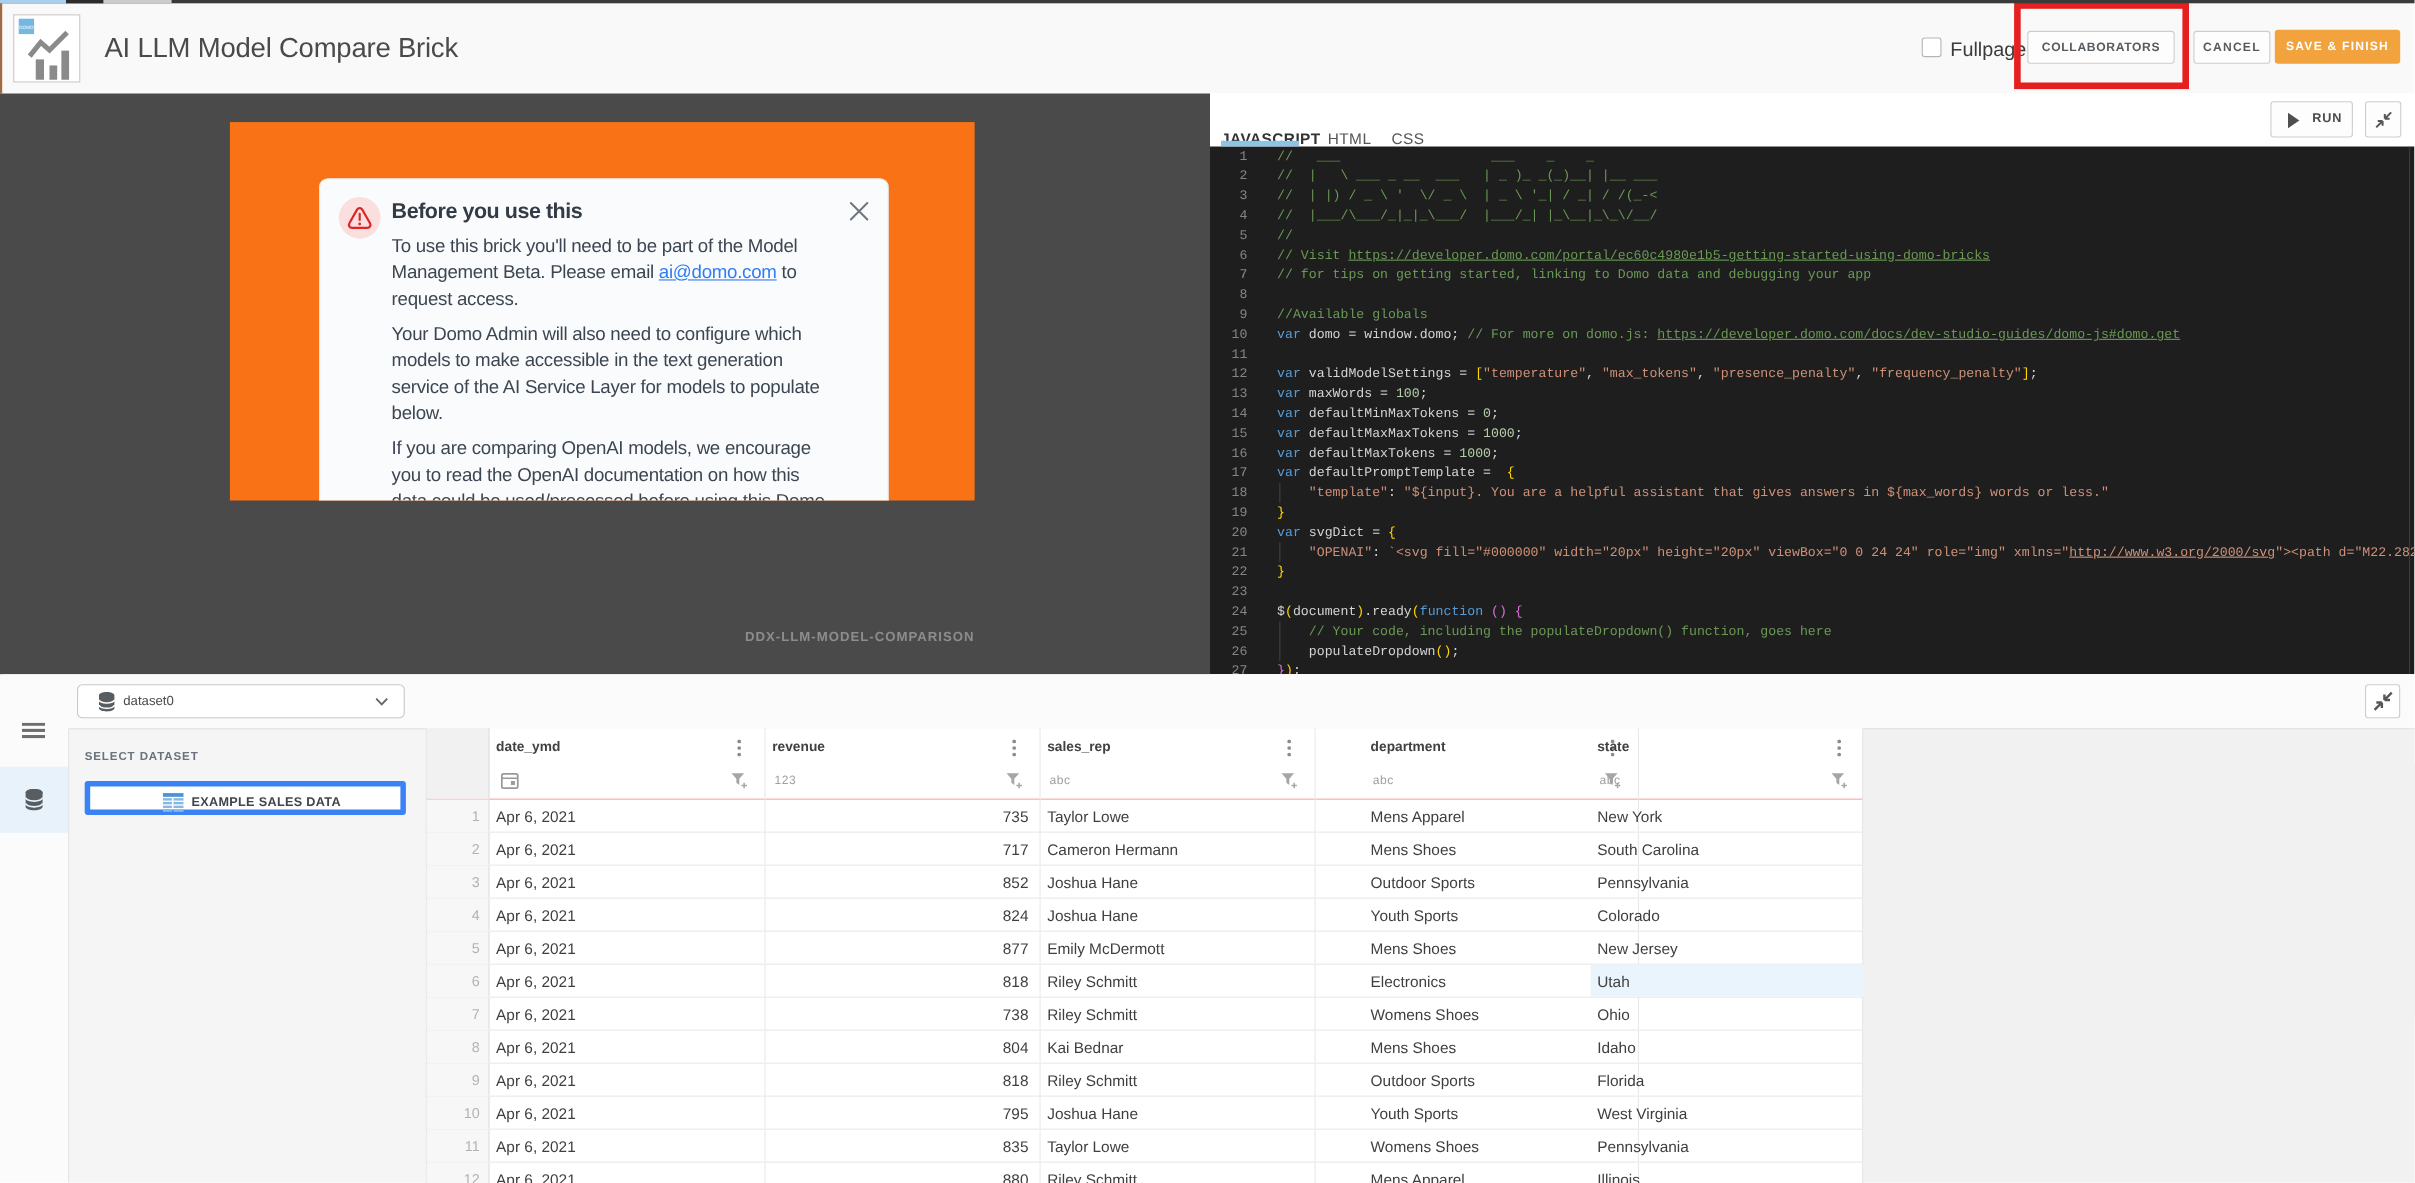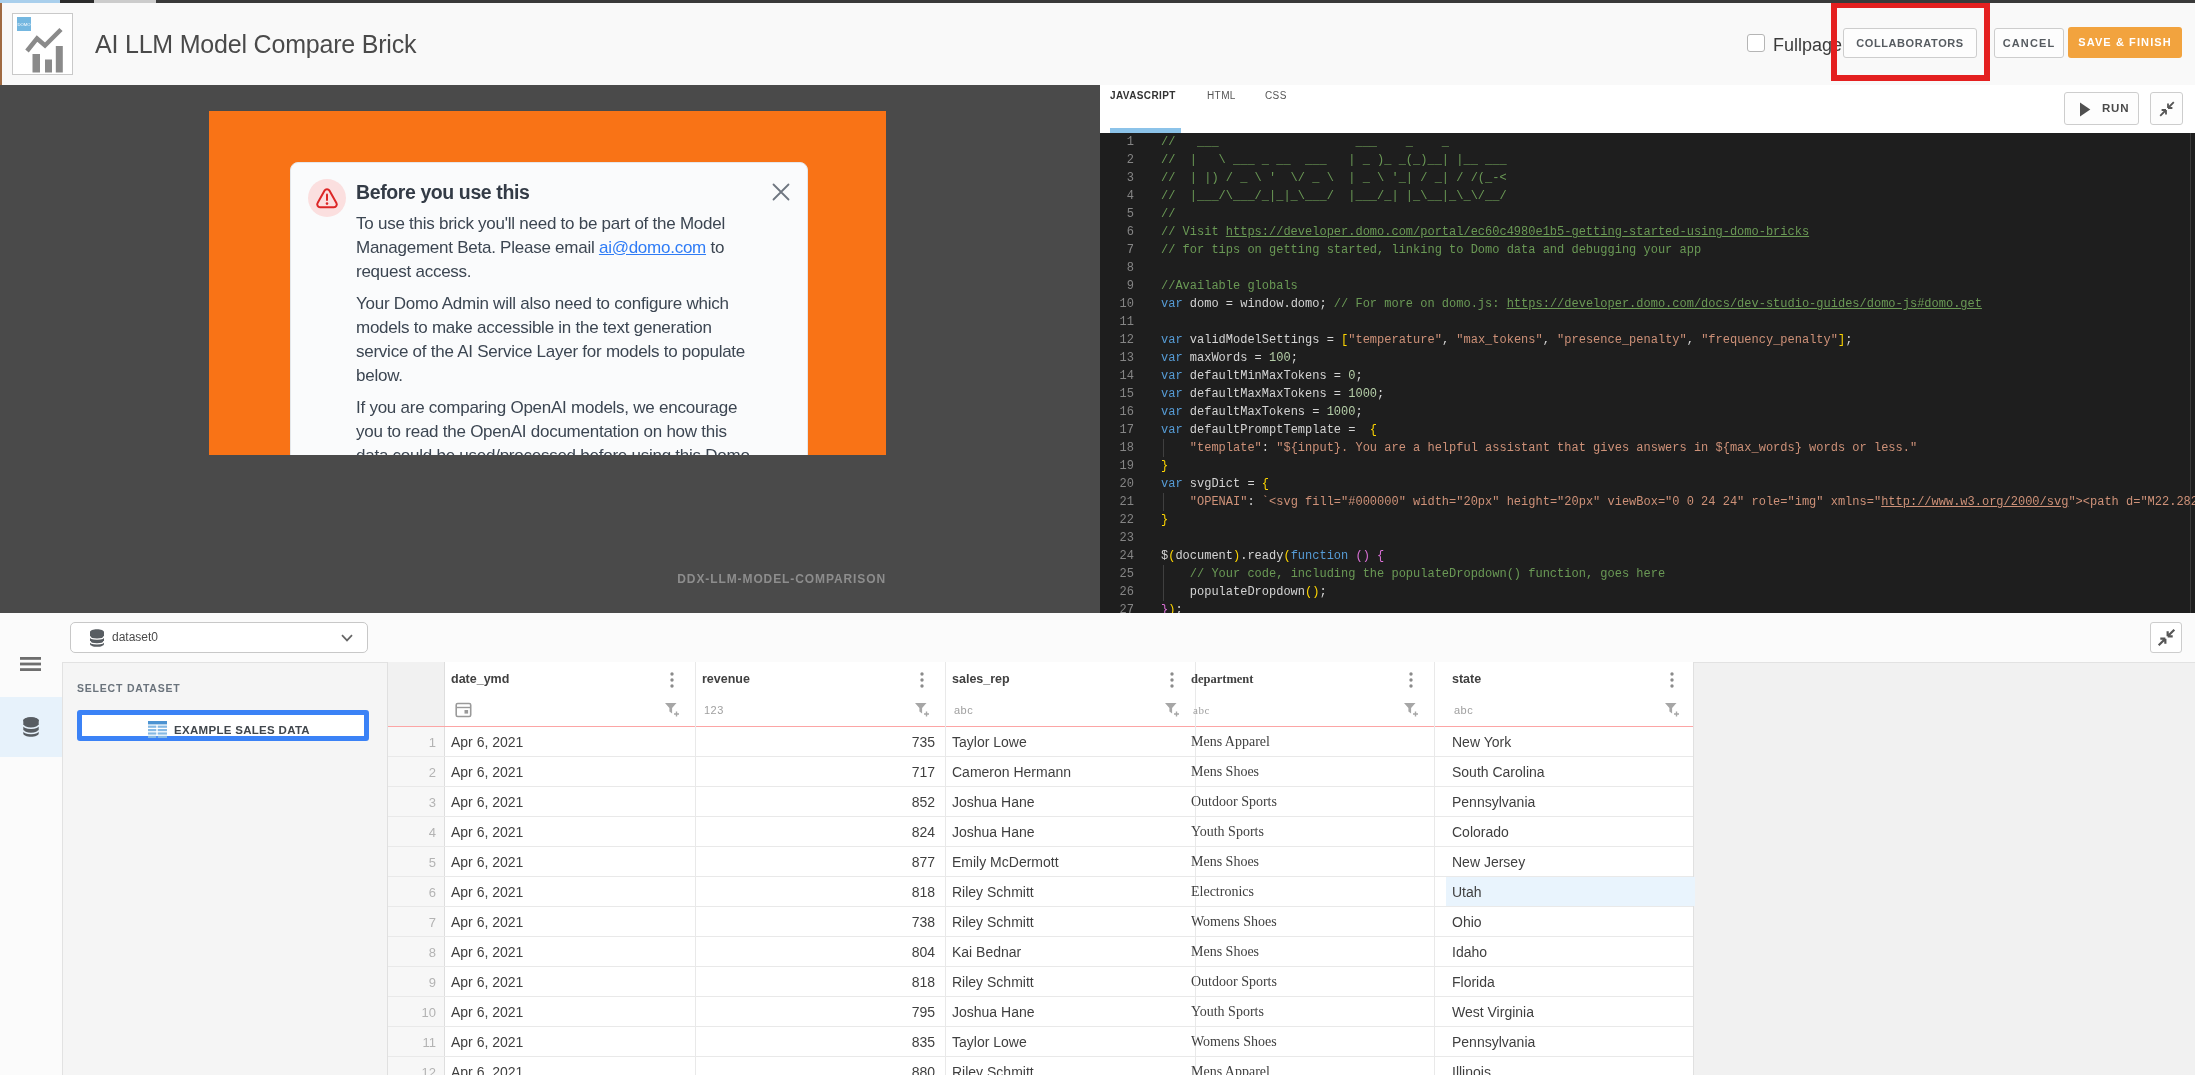--- a/index.html
+++ b/index.html
@@ -28,21 +28,21 @@
   #card h1 { position:absolute; left:65px; top:13px; font-size:19.5px; line-height:32px; color:#333b46; font-weight:bold; letter-spacing:-0.4px; }
   .para { position:absolute; left:65px; font-size:17px; line-height:24px; color:#3c4652; letter-spacing:-0.25px; }
   .para a { color:#2f7cf6; text-decoration:underline; }
   #closex { position:absolute; left:481px; top:20px; width:18px; height:18px; }
   #promptlbl { position:absolute; left:81px; top:429px; font-size:25px; font-weight:bold; color:#15181c; }
   #promptinput { position:absolute; left:81px; top:459px; width:518px; height:20px; border:1px solid #cfd4da; border-radius:10px; background:#fff; }
   #caption { left:0; top:487px; width:886px; text-align:right; font-size:12px; font-weight:bold; letter-spacing:0.9px; color:#8d8d8d; }
   
   #editor { left:1100px; top:85px; width:1095px; height:528px; background:#fff; overflow:hidden; }
   #tabs { position:absolute; left:0; top:0; width:100%; height:48px; background:#fff; }
-  .tab { position:absolute; top:5px; font-size:10px; letter-spacing:0.4px; color:#555; }
+  .tab { position:absolute; top:33px; font-size:14px; letter-spacing:0.4px; color:#555; }
   #tab-js { left:10px; color:#333; font-weight:bold; }
   #tab-js-ul { position:absolute; left:10px; top:43px; width:71px; height:5px; background:#8cc3e9; }
   #btn-run { left:964px; top:7px; width:75px; height:33px; border-radius:3px; }
   #btn-min1 { left:1050px; top:7px; width:33px; height:33px; border-radius:3px; }
   #codearea { position:absolute; left:0; top:48px; width:1095px; height:480px; background:#1e1e1e; }
   #gutter { position:absolute; left:0; top:0; width:34px; text-align:right; color:#858585; font:12px/18px "Liberation Mono", monospace; white-space:pre; }
   #code { position:absolute; left:61px; top:0; color:#d4d4d4; font:12px/18px "Liberation Mono", monospace; white-space:pre; }
   .cm { color:#6a9955; } .kw { color:#569cd6; } .st { color:#ce9178; } .nu { color:#b5cea8; }
   .b1 { color:#ffd700; } .b2 { color:#da70d6; }
   .u { text-decoration:underline; }
@@ -62,21 +62,21 @@
   #btn-esd span { position:absolute; left:92px; top:9px; font-size:11.5px; font-weight:bold; letter-spacing:0.3px; color:#40464c; }
   
   #table { position:absolute; left:387px; top:49px; width:1307px; background:#fff; border-left:1px solid #e0e0e0; border-right:1px solid #e0e0e0; }
   .trow { position:relative; height:30px; border-bottom:1px solid #e9e9e9; }
   .numcell { position:absolute; left:0; top:0; width:57px; height:100%; background:#f7f7f7; border-right:1px solid #dedede; color:#b3b3b3; font-size:13px; text-align:right; }
   .numcell span { position:absolute; right:8px; top:50%; transform:translateY(-50%); }
   .cell { position:absolute; top:0; height:100%; border-right:1px solid #e9e9e9; font-size:14px; color:#3f3f3f; }
   .cell span { position:absolute; left:6px; top:50%; transform:translateY(-50%); white-space:nowrap; }
   .cell.r span { left:auto; right:10px; }
   .c1 { left:57px; width:251px; } .c2 { left:308px; width:250px; } .c3 { left:558px; width:250px; }
-  .c4 { left:797px; width:250px;font-family:Liberation Serif, serif; } .c5 { left:1058px; width:249px; border-right:none; }
+  .c4 { left:852px; width:250px; } .c5 { left:1058px; width:249px; border-right:none; }
   #thead { position:relative; height:65px; border-bottom:1px solid #fca5a5; }
   #thead .cell { height:65px; }
   .cell span.hname { left:6px; right:auto; top:10px; transform:none; font-size:12.5px; font-weight:bold; color:#414141; }
   .dots { position:absolute; right:21px; top:10px; }
   .fico { position:absolute; right:15px; top:40px; }
   .cell span.ftxt, .cell svg.ftxt { position:absolute; left:8px; right:auto; top:42px; transform:none; font-size:11px; color:#a0a0a0; letter-spacing:0.5px; }
   .hl { background:#e9f4fd; }
 </style>
 </head>
 <body>

